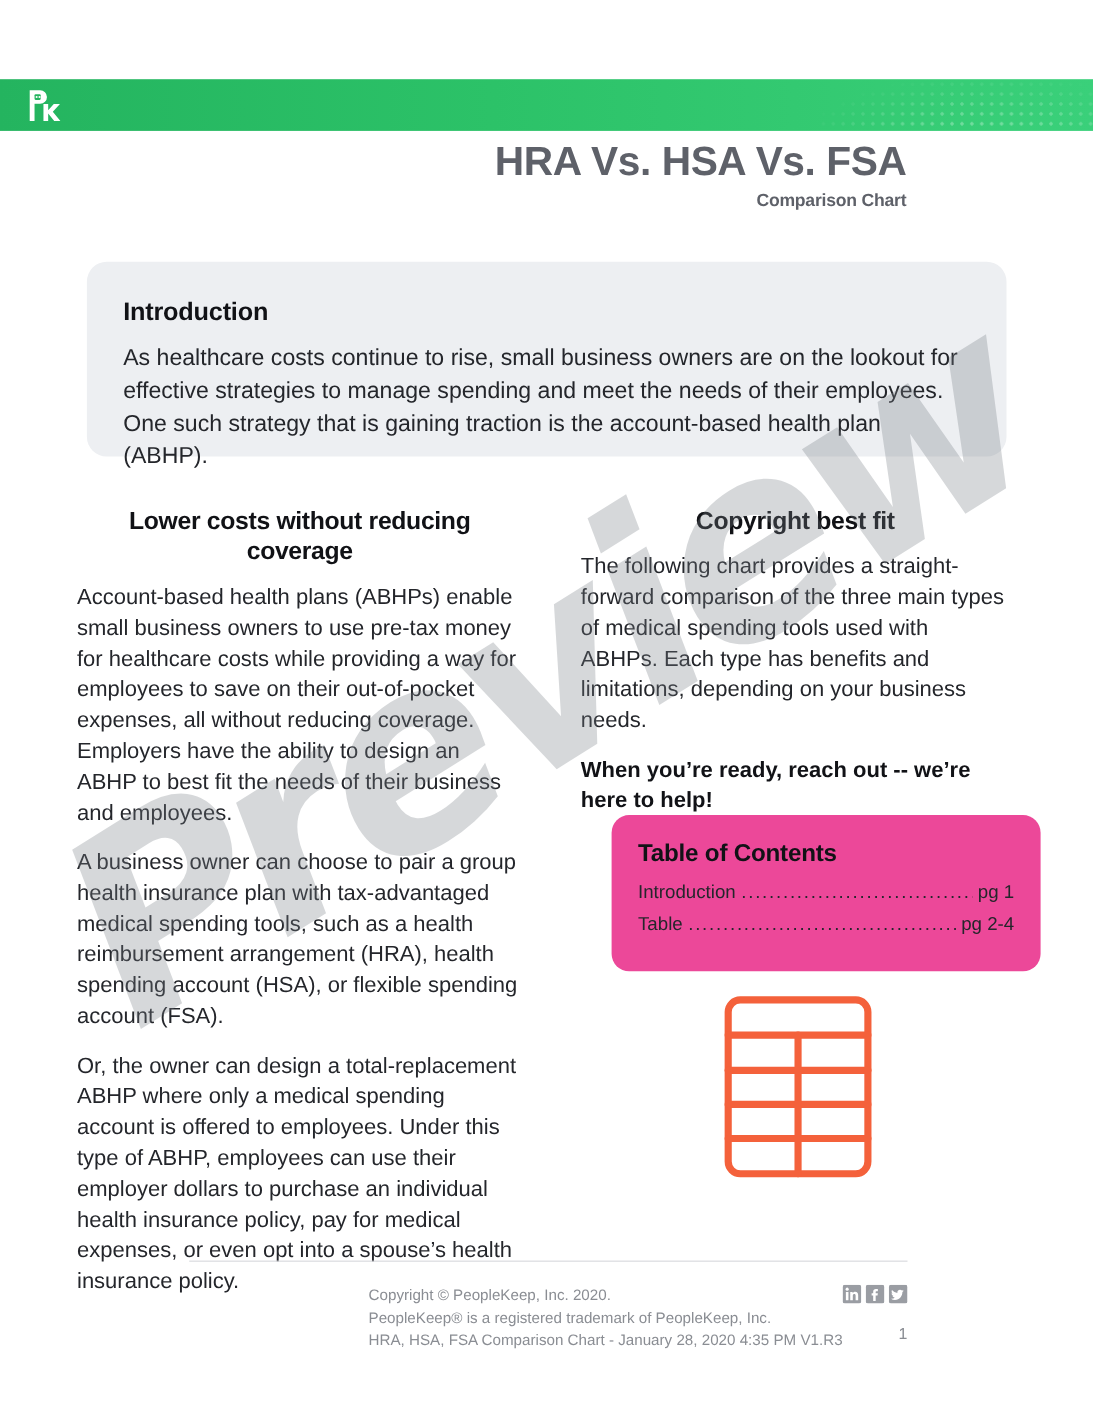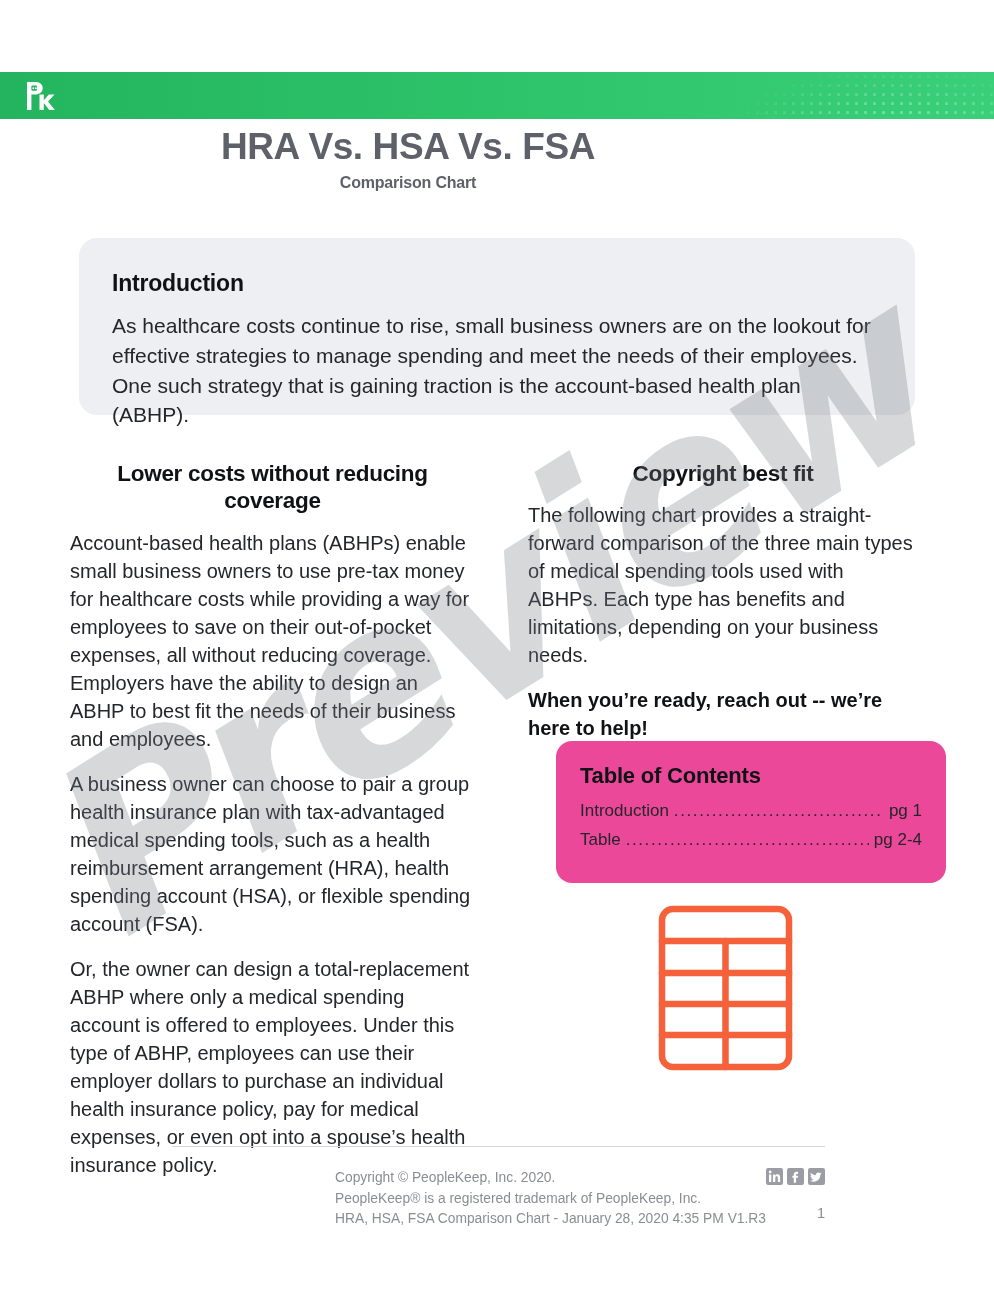--- a/index.html
+++ b/index.html
@@ -44,24 +44,24 @@
     position: absolute;
     left: 24px;
     top: 8px;
     width: 34px;
     height: 32px;
   }
 
   
   .title-block {
     position: absolute;
-    left: 4px;
+    left: 16px;
     top: 128px;
     width: 808px;
-    text-align: center;
+    text-align: right;
   }
   .doc-title {
     font-size: 37px;
     font-weight: bold;
     color: #5e6169;
     letter-spacing: -0.4px;
     line-height: 1.05;
     margin: 0;
   }
   .doc-subtitle {

